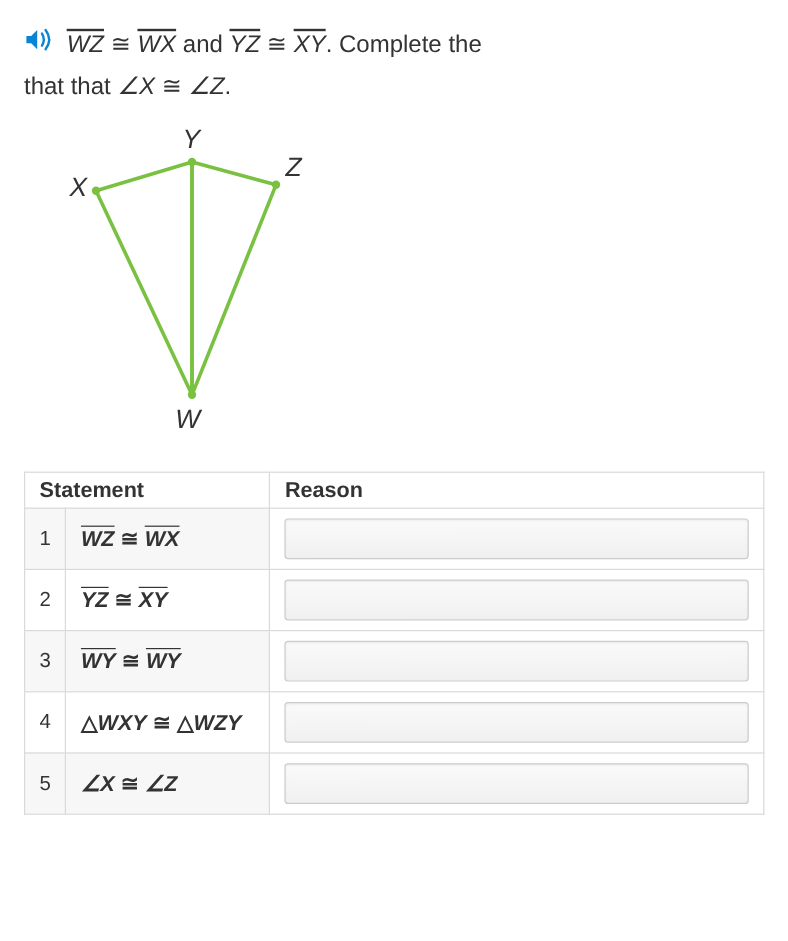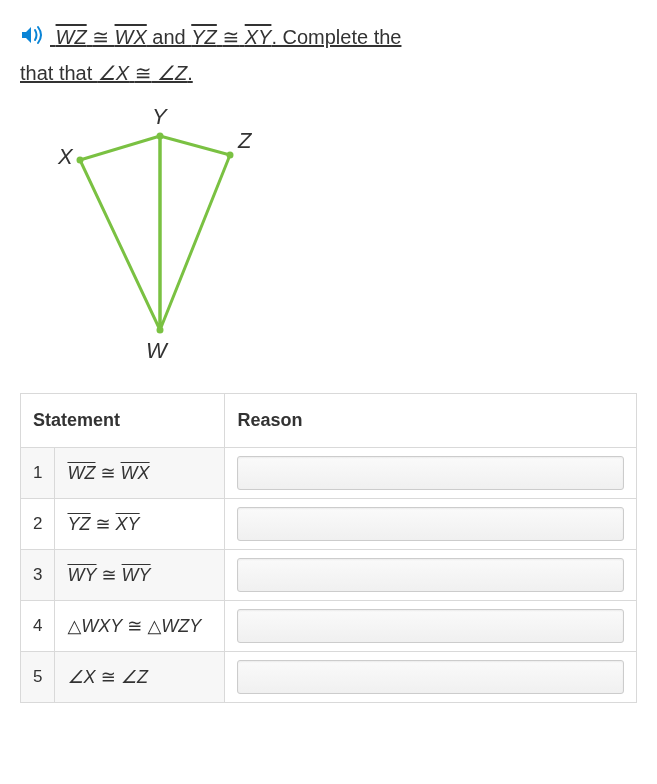--- a/index.html
+++ b/index.html
@@ -7,21 +7,20 @@
     margin: 0;
     padding: 20px;
     font-family: Arial, Helvetica, sans-serif;
     font-size: 20px;
     color: #333;
     width: 657px;
     background: #fff;
   }
   .problem-header {
     line-height: 1.7;
-    text-decoration: underline;
   }
   .speaker {
     display: inline-block;
     vertical-align: middle;
     margin-right: 4px;
     cursor: pointer;
   }
   .overline {
     text-decoration: overline;
     font-style: italic;
@@ -30,21 +29,21 @@
   .diagram {
     margin: 10px 0 18px 0;
   }
   table.proof {
     border-collapse: collapse;
     width: 100%;
     font-size: 18px;
   }
   table.proof th {
     text-align: left;
-    padding: 16px 12px;
+    padding: 4px 12px;
     border: 1px solid #d9d9d9;
     background: #fff;
     font-weight: bold;
   }
   table.proof td {
     border: 1px solid #d9d9d9;
     padding: 8px 12px;
     vertical-align: middle;
   }
   table.proof tr.row-alt td.num,
@@ -53,20 +52,21 @@
   }
   table.proof td.num {
     width: 28px;
     text-align: right;
     color: #333;
     font-size: 17px;
   }
   table.proof td.stmt {
     width: 170px;
     font-size: 18px;
+    font-weight: bold;
   }
   table.proof td.reason {
     background: #fff;
   }
   .reason-input {
     width: 100%;
     height: 34px;
     border: 1px solid #ccc;
     border-radius: 3px;
     background: linear-gradient(#fafafa, #f0f0f0);

